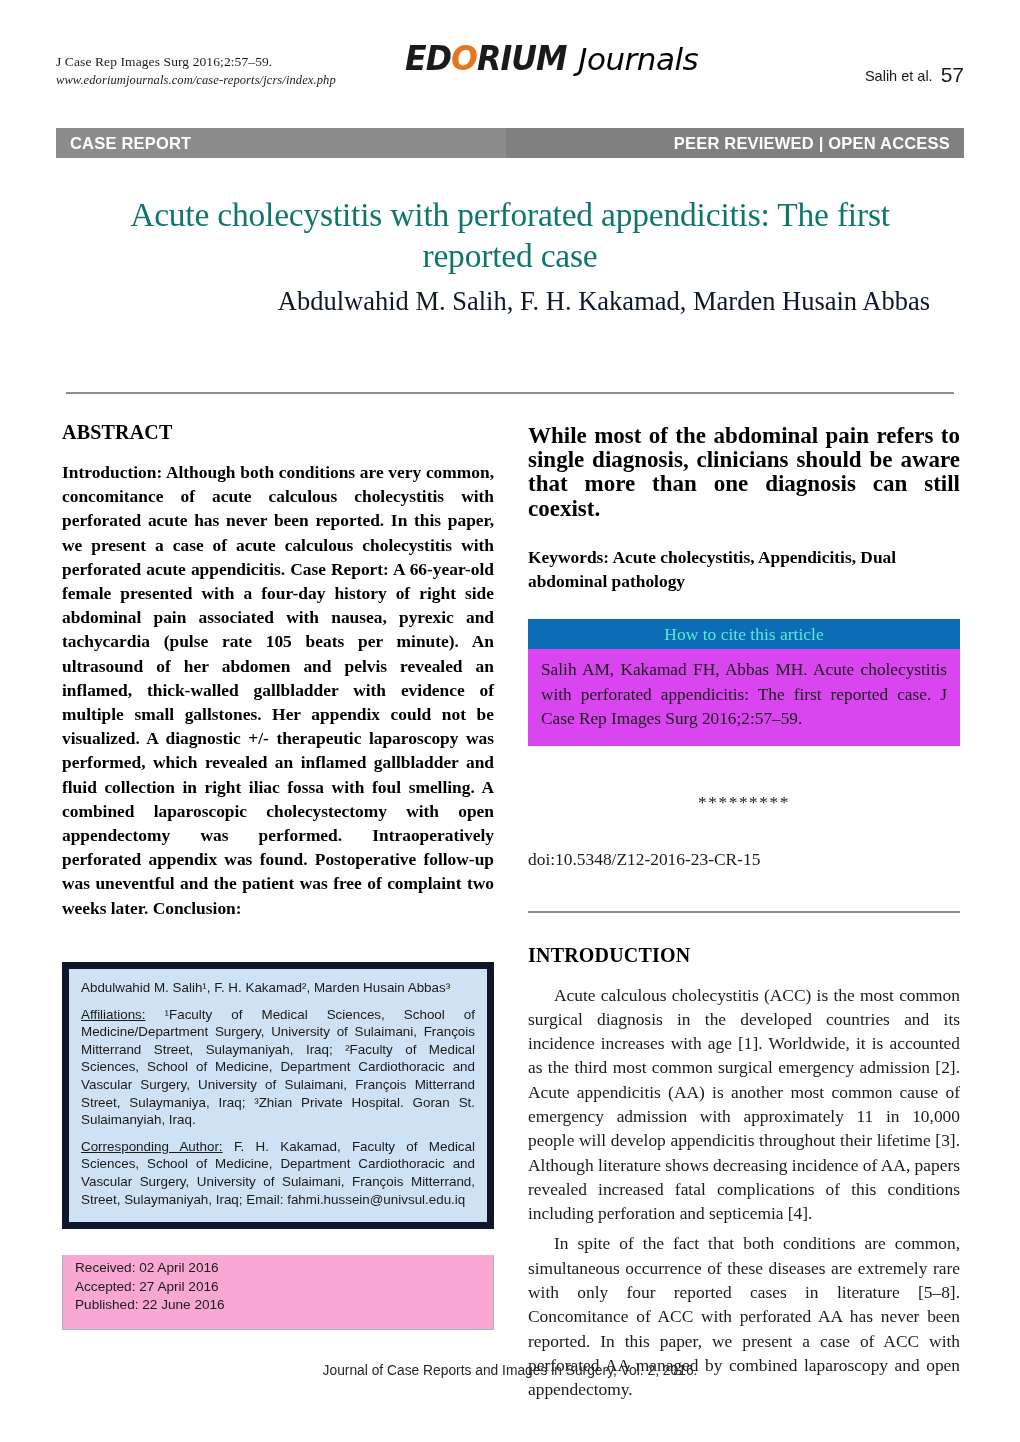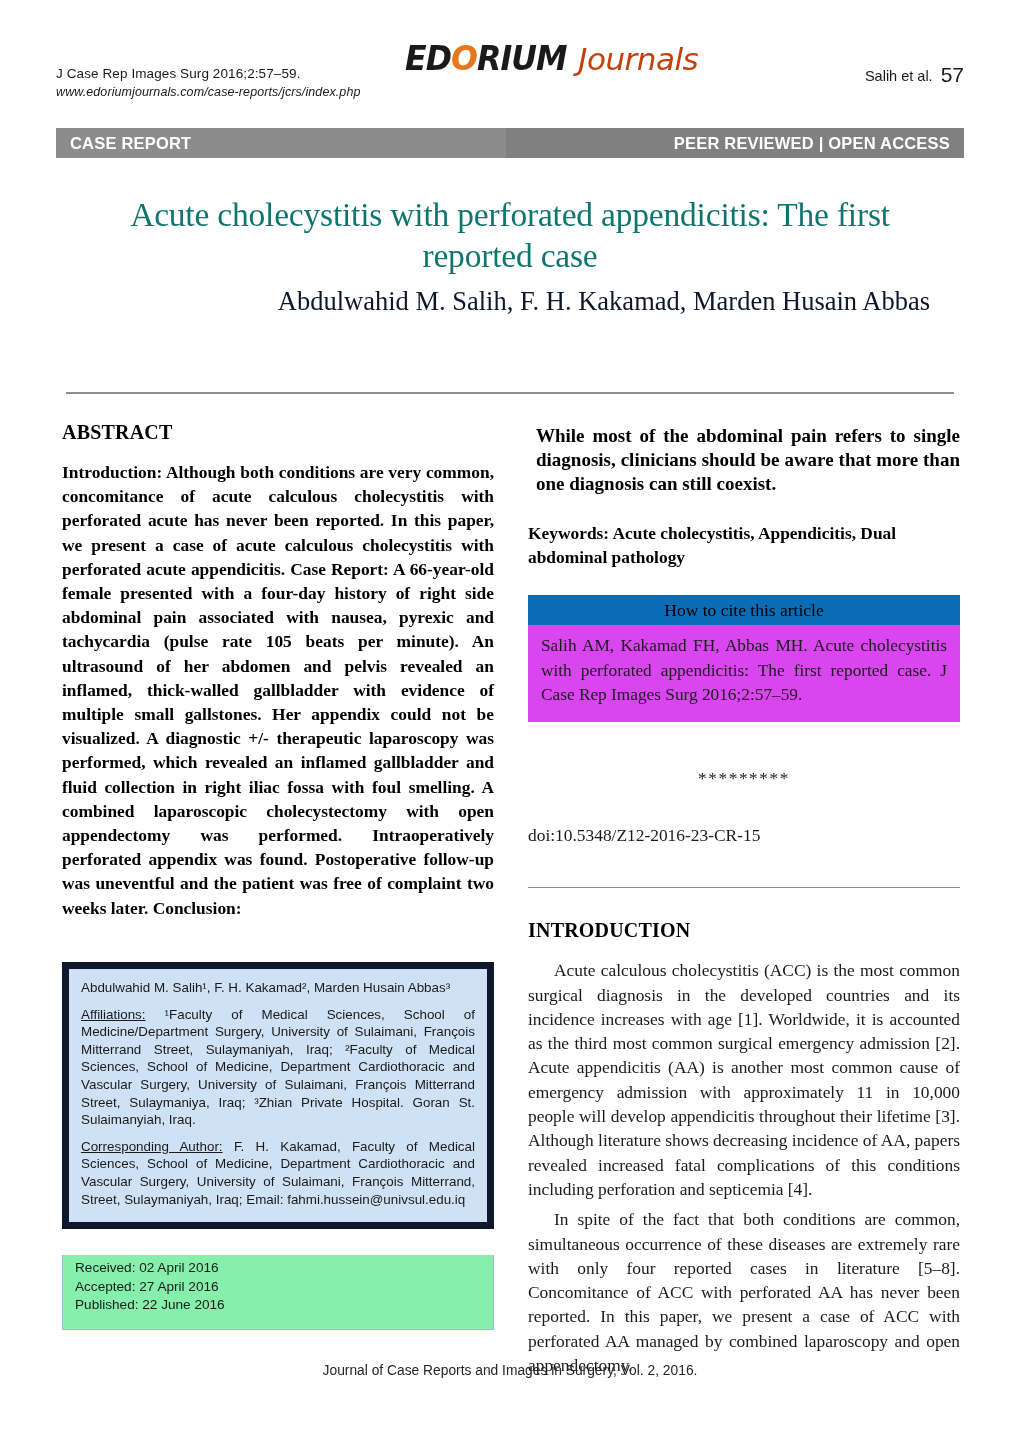--- a/index.html
+++ b/index.html
@@ -31,26 +31,25 @@
     position: absolute;
     left: 56px;
     top: 52px;
     width: 908px;
     height: 50px;
   }
   .mast-left {
     position: absolute;
     left: 0;
     top: 0;
-    font-family: Liberation Sans, sans-serif;
+    font-family: Liberation Serif, serif;
     font-size: 13.5px;
     line-height: 19px;
     color: #1a1a1a;
     letter-spacing: 0.1px;
-    margin-top: 12px;
   }
   .mast-left .line2 {
     font-style: italic;
     font-size: 12.5px;
   }
   .mast-logo {
     position: absolute;
     left: 349px;
     top: -13px;
     width: 260px;
@@ -68,21 +67,21 @@
     transform: scaleX(0.96);
     transform-origin: left center;
   }
   .logo-edorium .o-accent { color: #e8761c; }
   .logo-edorium .i-dotted { position: relative; }
   .logo-journals {
     font-family: "DejaVu Sans", sans-serif;
     font-style: italic;
     font-weight: 400;
     font-size: 31px;
-    color: #c2410c;
+    color: #000000;
     margin-left: 5px;
     letter-spacing: -0.5px;
   }
   .mast-right {
     position: absolute;
     right: 0;
     top: 11px;
     text-align: right;
     white-space: nowrap;
     font-family: "Liberation Sans", sans-serif;
@@ -192,41 +191,41 @@
     font-size: 17.4px;
     line-height: 24.2px;
     text-align: justify;
     margin: 0;
     color: #000;
     hyphens: none;
   }
   .rc-lead {
     font-family: "Liberation Serif", serif;
     font-weight: 700;
-    font-size: 19px;
+    font-size: 23px;
     line-height: 24.2px;
     text-align: justify;
-    margin: 0 0 24px 8px;
+    margin: 0 0 24px 0;
     color: #000;
   }
   .rc-keywords {
     font-family: "Liberation Serif", serif;
     font-weight: 700;
     font-size: 17.4px;
     line-height: 24.2px;
     text-align: left;
     margin: 0 0 26px 0;
     color: #000;
   }
 
   
   .cite-box { margin: 0 0 24px 0; width: 432px; }
   .cite-head {
     background: #0a6db5;
-    color: #000000;
+    color: #5eead4;
     text-align: center;
     font-family: "Liberation Serif", serif;
     font-size: 17.5px;
     line-height: 30px;
     height: 30px;
   }
   .cite-body {
     background: #d946ef;
     font-family: "Liberation Serif", serif;
     font-size: 17.3px;
@@ -288,21 +287,21 @@
   .affil-para { margin: 0 0 9px 0; text-align: justify; }
   .affil-para:last-child { margin-bottom: 0; }
   .u { text-decoration: underline; }
 
   .dates-box {
     position: absolute;
     left: 62px;
     top: 1255px;
     width: 432px;
     box-sizing: border-box;
-    background: #86efac;
+    background: #f9a8d4;
     border: 1px solid #9cb8d6;
     border-top: none;
     padding: 4px 20px 14px 12px;
     font-family: "Liberation Sans", sans-serif;
     font-size: 13.6px;
     line-height: 18.5px;
     color: #1a1a1a;
   }
   .dates-box div { margin: 0; }
 

